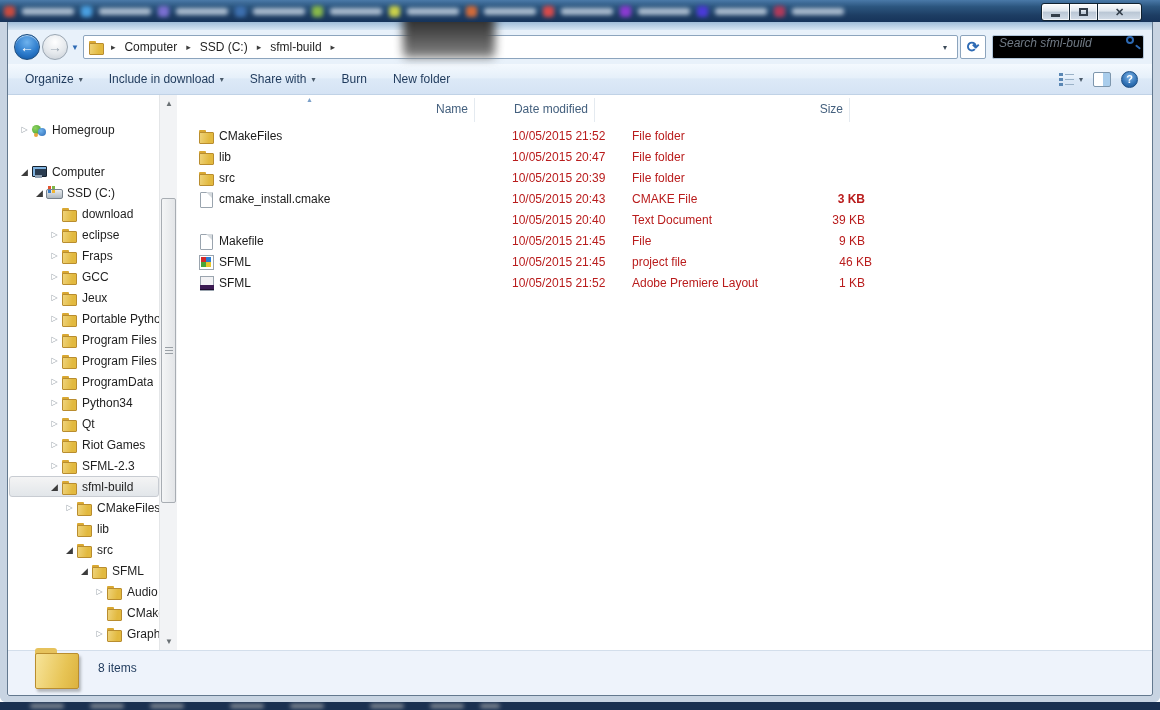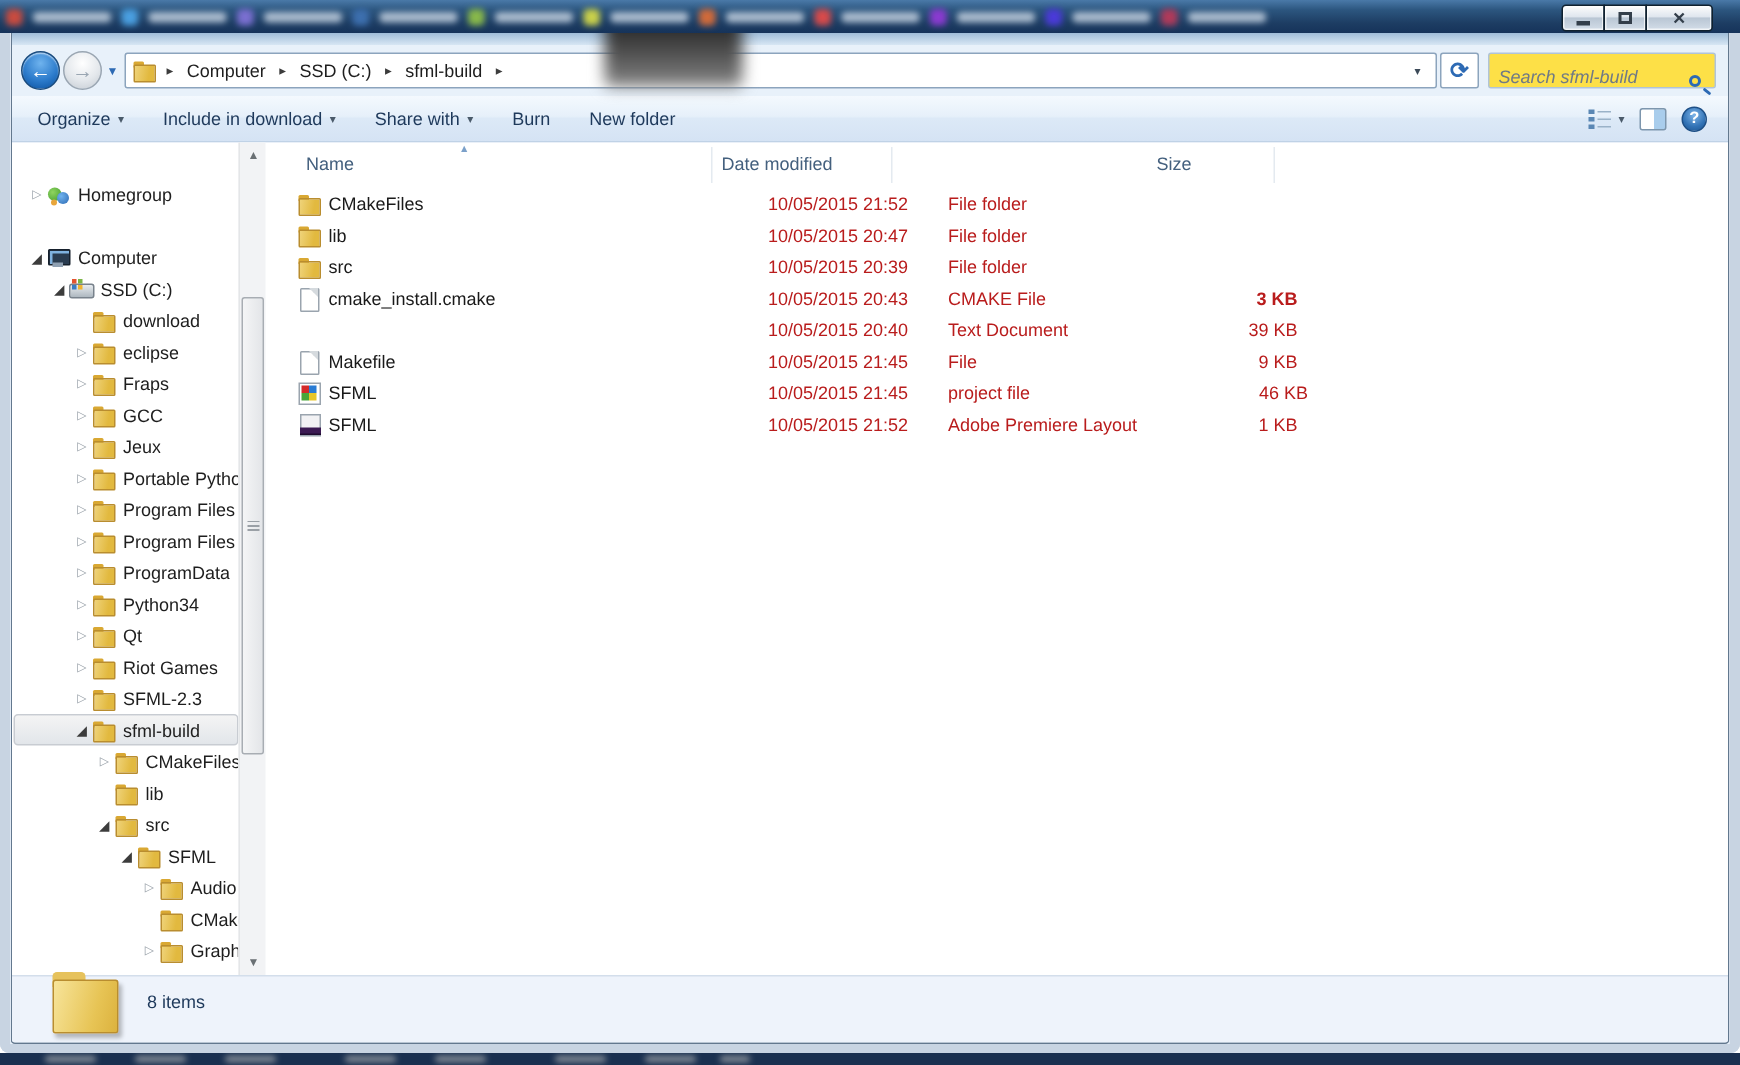--- a/index.html
+++ b/index.html
@@ -47,22 +47,22 @@
   .fwd { margin-left:2px; background:radial-gradient(circle at 50% 30%, #ffffff, #e4e8ec 55%, #c3cad2);
     border:1px solid #9aa6b2; color:#9aa6b2; }
   .addr-chevron { font-size:8px; color:#2d6ab4; margin:0 4px 0 3px; }
   .breadcrumb-box { height:24px; flex:1 1 auto; background:#fff; border:1px solid #8ca4bd; border-radius:2px;
     display:flex; align-items:center; padding:0 4px; position:relative; }
   .crumb-sep { font-size:9px; color:#3c3c3c; padding:0 7px; }
   .crumb { color:#1e1e1e; padding:1px 2px; white-space:nowrap; }
   .crumb-dd { margin-left:auto; font-size:8px; color:#3c4a58; padding:0 6px; }
   .refresh-btn { width:26px; height:24px; background:#fff; border:1px solid #8ca4bd; border-radius:2px; margin-left:2px;
     display:flex; align-items:center; justify-content:center; color:#2d6ab4; font-size:15px; font-weight:bold; flex:none; }
-  .search-box { width:152px; height:24px; background:#fde047; border:1px solid #b0c4d8; border-radius:2px; margin:0 8px 0 6px;
-    display:flex; align-items:flex-end; padding:0 6px; flex:none; }
+  .search-box { width:152px; height:24px; background:#000000; border:1px solid #b0c4d8; border-radius:2px; margin:0 8px 0 6px;
+    display:flex; align-items:flex-start; padding:0 6px; flex:none; }
   .search-hint { font-style:italic; color:#707a85; font-size:12px; flex:1; white-space:nowrap; overflow:hidden; }
   .mag { width:8px; height:8px; border:2px solid #2d6ab4; border-radius:50%; position:relative; flex:none; margin-right:3px; }
   .mag::after { content:""; position:absolute; width:6px; height:2px; background:#2d6ab4; transform:rotate(38deg);
     left:7px; top:8px; border-radius:1px; }
 
   
   .toolbar { position:absolute; left:0; top:42px; width:100%; height:31px;
     background:linear-gradient(#f4f9fe, #e6f0fa 45%, #dce9f7 50%, #d5e3f4);
     border-bottom:1px solid #c0d2e6; display:flex; align-items:center; }
   .tb-item { color:#1e395b; padding:4px 9px; margin-left:8px; white-space:nowrap; border-radius:3px; display:flex; align-items:center; gap:5px; }
@@ -143,21 +143,21 @@
   .v-scroll { position:absolute; left:151px; top:0; width:18px; height:100%; background:#f2f3f5; border-left:1px solid #e4e6e8; }
   .sb-arrow { position:absolute; left:0; width:18px; height:17px; color:#6a7074; font-size:8px; text-align:center; line-height:17px; }
   .sb-arrow.up { top:0; } .sb-arrow.down { bottom:0; }
   .sb-thumb { position:absolute; left:1px; width:15px; top:103px; height:305px;
     background:linear-gradient(90deg,#f4f5f6,#e3e5e8); border:1px solid #a8adb3; border-radius:2px; }
   .sb-grip { position:absolute; left:3px; top:50%; width:8px; height:8px; margin-top:-4px;
     background:repeating-linear-gradient(#9aa0a6 0 1px, transparent 1px 3px); }
 
   
   .filelist { position:absolute; left:170px; top:0; right:0; height:100%; }
-  .col-headers { position:absolute; left:0; top:3px; right:0; height:24px; }
+  .col-headers { position:absolute; left:0; top:3px; right:0; height:24px;text-align:right; }
   .col-h { position:absolute; top:0; height:24px; color:#44607e; padding:4px 6px; border-right:1px solid #e4eaf0; }
   .sort-glyph { position:absolute; left:128px; top:-2px; font-size:7px; color:#7ba0c9; }
   .rows { position:absolute; left:0; top:30px; right:0; }
   .frow { position:absolute; left:0; right:0; height:21px; }
   .fcell { position:absolute; top:0; height:21px; display:flex; align-items:center; white-space:nowrap; overflow:hidden; }
   .fcell.name { color:#1a1a1a; } .fcell.name .ic { margin-right:5px; }
   .fcell.sub { color:#b91c1c;margin-left:37px; }
   .fcell.size { justify-content:flex-end; }
 
   

